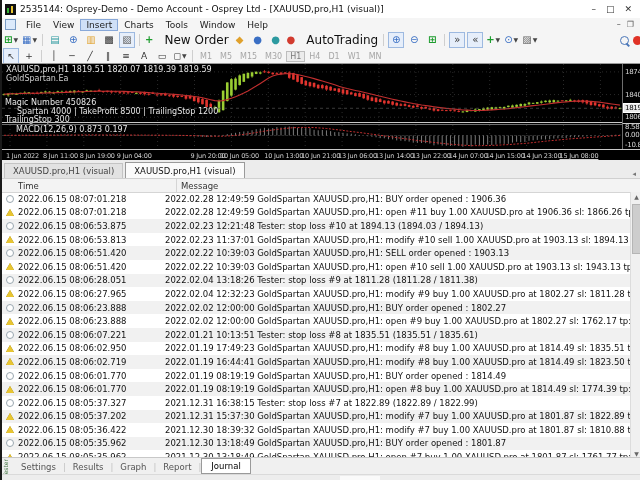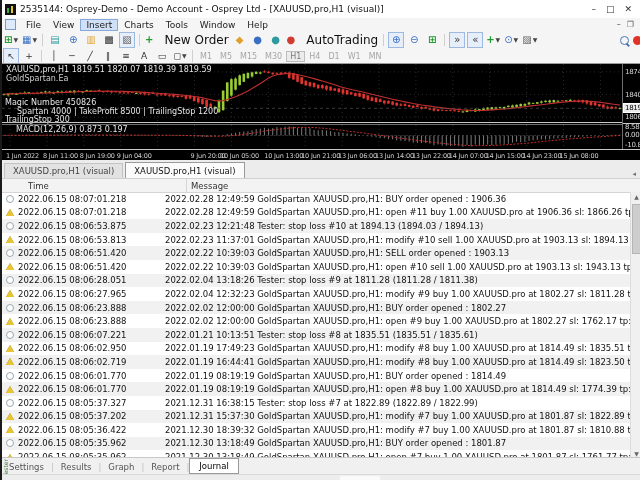--- a/index.html
+++ b/index.html
@@ -70,39 +70,39 @@
              display:flex;align-items:flex-end;border-bottom:1px solid #bdbdbd;}
   .ctab{padding:2px 8px 2px 8px;margin-left:2px;font-size:8.5px;color:#444;background:#e2e2e2;
         border:1px solid #c4c4c4;border-bottom:none;}
   .ctab.active{background:#fbfbfb;color:#111;border-color:#9a9a9a;padding-top:3px;}
   .ctab-arrows{margin-left:auto;padding-right:4px;color:#777;font-size:7px;}
   
   .journal{position:absolute;top:178px;left:0;width:640px;height:279px;background:#fff;
            border-top:1px solid #d0d0d0;}
   .jheader{position:absolute;top:0;left:0;right:0;height:13px;background:#f3f3f3;
            border-bottom:1px solid #d5d5d5;display:flex;font-size:8.5px;color:#333;}
-  .jh-time{width:158px;padding-left:16px;border-right:1px solid #d5d5d5;display:flex;align-items:center;margin-left:10px;}
+  .jh-time{width:158px;padding-left:16px;border-right:1px solid #d5d5d5;display:flex;align-items:center;}
   .jh-msg{flex:1;padding-left:4px;display:flex;align-items:center;}
   .jrows{position:absolute;top:13px;left:0;right:11px;bottom:0;overflow:hidden;}
   .jrow{height:13.6px;display:flex;align-items:center;font-size:8.5px;white-space:nowrap;}
   .jrow.stripe{background:#f1f1f1;}
   .jicon{width:16px;display:flex;justify-content:center;flex:0 0 auto;}
   .icon-warn{width:0;height:0;border-left:4px solid transparent;border-right:4px solid transparent;
              border-bottom:7px solid #e8c531;filter:drop-shadow(0 0 0.5px #7a6a10);}
   .icon-info{width:6px;height:6px;border:1.5px solid #9aa7b0;border-radius:50%;background:#fff;}
   .jtime{width:142px;flex:0 0 auto;color:#111;overflow:hidden;}
   .jmsg{flex:1;color:#111;overflow:hidden;padding-left:5px;}
   .jscroll{position:absolute;top:13px;right:0;width:11px;bottom:0;background:#f0f0f0;
            border-left:1px solid #dcdcdc;}
   .jscroll .arr{position:absolute;left:0;right:0;text-align:center;font-size:6px;color:#666;}
   .jscroll .up{top:1px;} .jscroll .dn{bottom:1px;}
   .jthumb{position:absolute;left:1px;right:1px;top:12px;height:48px;background:#cdcdcd;border:1px solid #b5b5b5;}
   
   .bottomtabs{position:absolute;top:457px;left:0;right:0;height:17px;background:#f0f0f0;
-              border-top:1px solid #c8c8c8;display:flex;align-items:center;font-size:8.5px;color:#555;}
+              border-top:1px solid #c8c8c8;display:flex;align-items:center;font-size:8.5px;color:#555;padding-left:12px;}
   .btab{padding:1px 7px;}
   .btab.active{background:#fff;border:1px solid #9a9a9a;color:#000;margin-top:-2px;padding:2px 9px;}
   .bsep{color:#c0c0c0;}
   .tester-vert{position:absolute;left:0;top:455px;height:22px;width:8px;overflow:hidden;
                font-size:6px;color:#4a7a4a;writing-mode:vertical-rl;transform:rotate(180deg);line-height:8px;}
   
   .statusbar{position:absolute;top:474px;left:0;right:0;height:6px;background:#ededed;border-top:1px solid #dadada;}
   .statusseg{position:absolute;left:338px;width:40px;top:1px;bottom:0;background:#fafafa;}
 </style>
 </head>
@@ -786,21 +786,21 @@
         <span style="left: 188.5px;">9 Jun 20:00</span>
         <span style="left: 218px;">10 Jun 05:00</span>
         <span style="left: 262.3px;">10 Jun 13:00</span>
         <span style="left: 299.2px;">10 Jun 21:00</span>
         <span style="left: 336.1px;">13 Jun 06:00</span>
         <span style="left: 373px;">13 Jun 14:00</span>
         <span style="left: 409.9px;">13 Jun 22:00</span>
         <span style="left: 446.8px;">14 Jun 07:00</span>
         <span style="left: 483.7px;">14 Jun 15:00</span>
         <span style="left: 520.6px;">14 Jun 23:00</span>
-        <span style="left: 557.5px;">15 Jun 08:00</span>
+        <span style="left: 557.5px; text-decoration: underline;">15 Jun 08:00</span>
         <span style="left: 594.4px; margin-top: 12px;">15 Jun 16:00</span>
       </div>
   </div>
 
   <div class="charttabs" id="charttabs">
       <span class="ctab">XAUUSD.pro,H1 (visual)</span>
       <span class="ctab active">XAUUSD.pro,H1 (visual)</span>
       <span class="ctab-arrows">◂</span>
     </div>
 

